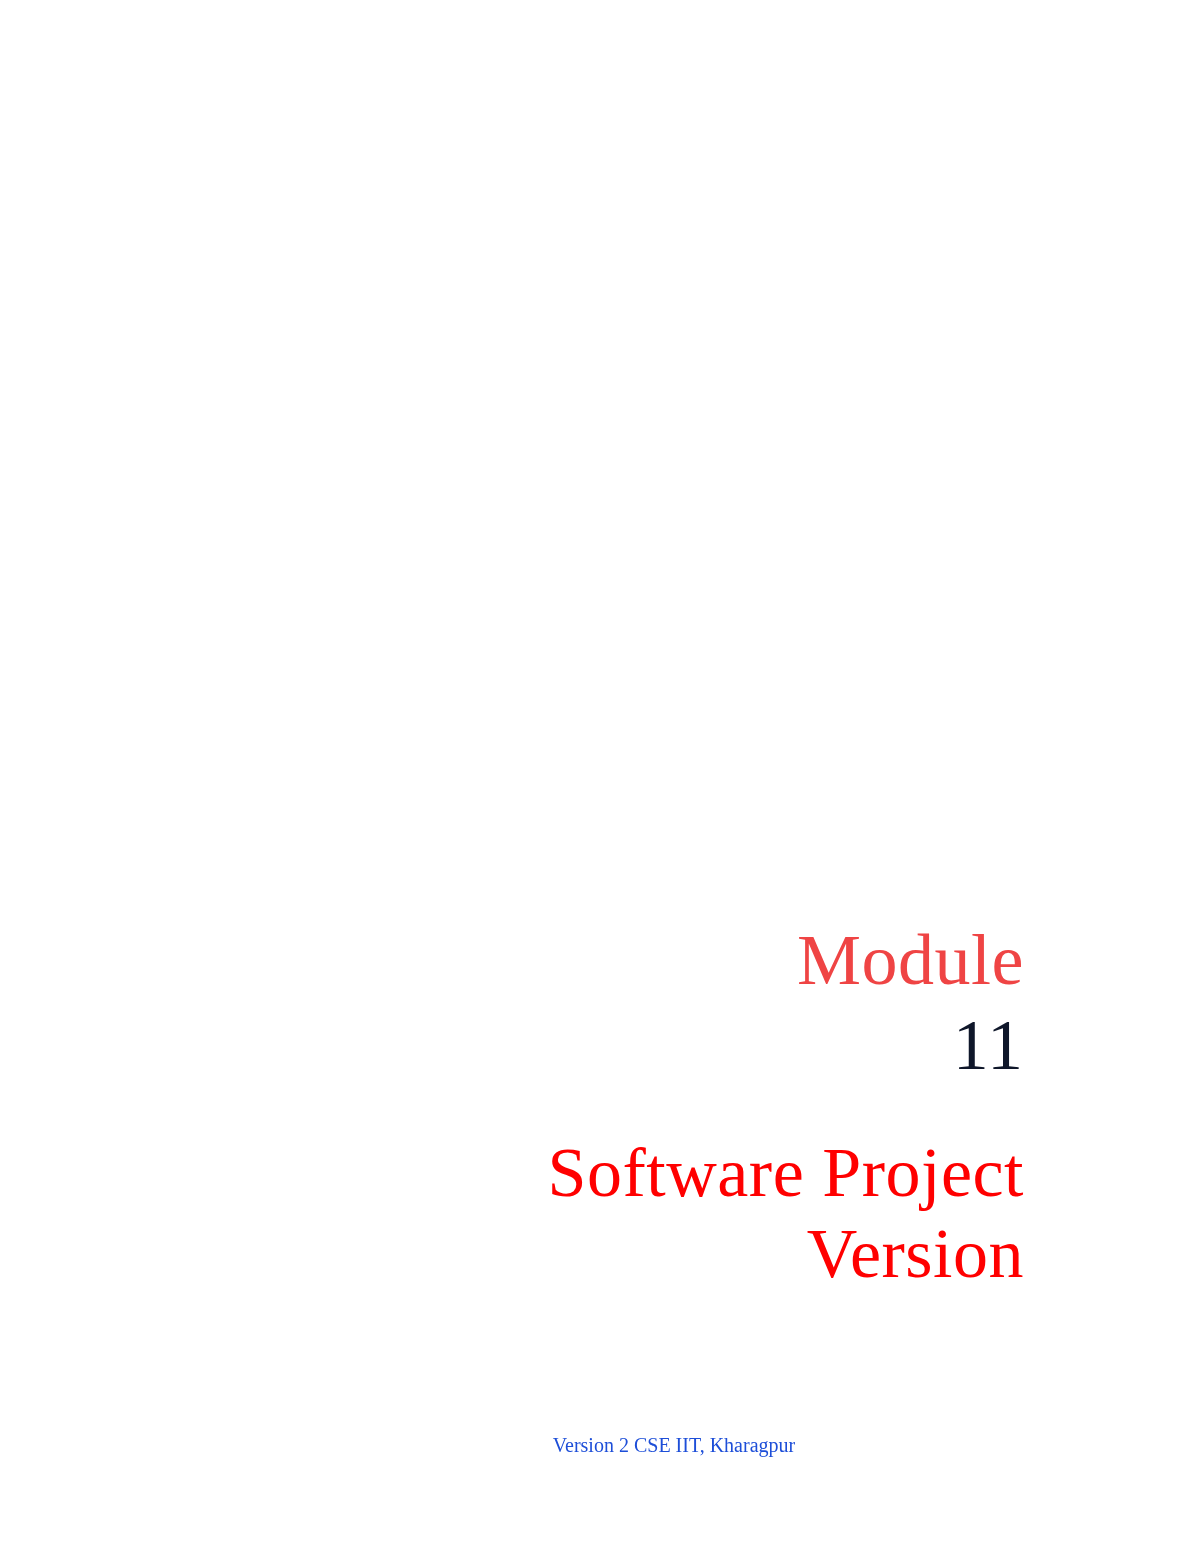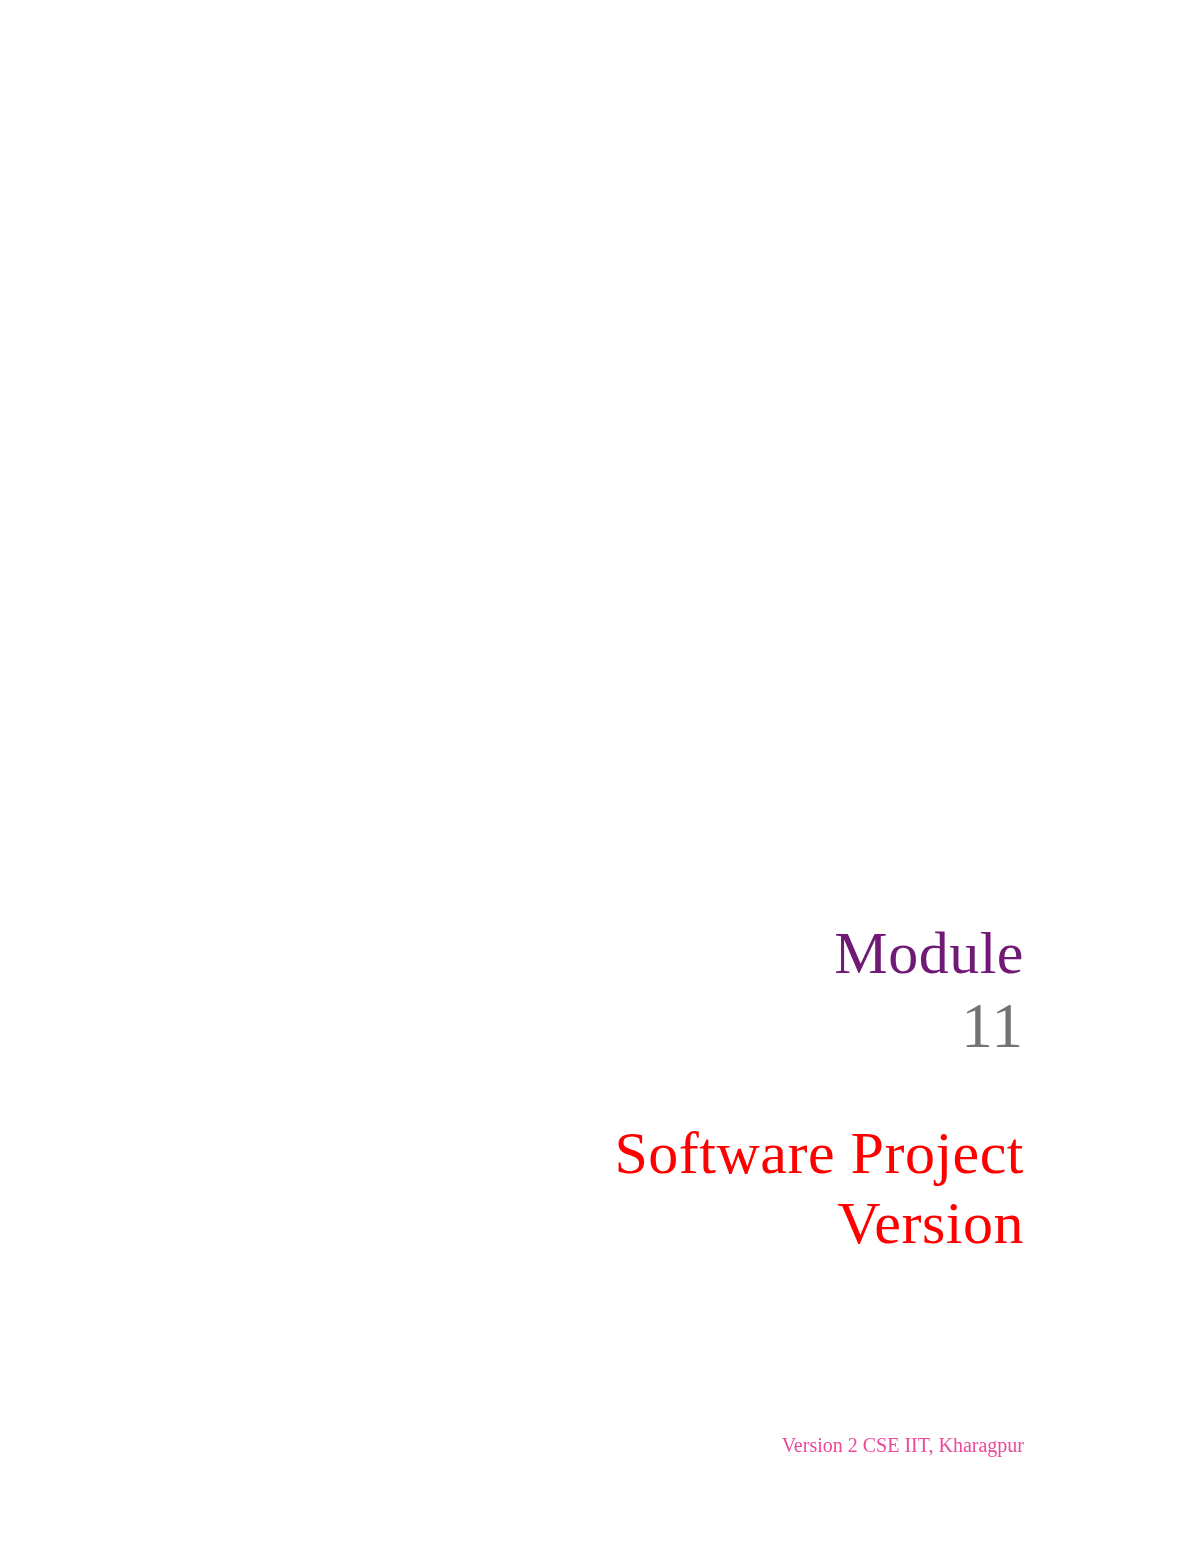--- a/index.html
+++ b/index.html
@@ -38,58 +38,58 @@
   
   .title-block {
     position: absolute;
     right: 176px;          
     top: 918px;
     width: 700px;
     text-align: right;
   }
 
   .module-line {
-    font-size: 60px;
+    font-size: 72px;
     line-height: 1.18;
-    color: #701a75;
+    color: #ef4444;
     white-space: nowrap;
     letter-spacing: 0.5px;
     font-family: Liberation Serif, serif;
   }
 
   .module-number {
-    font-size: 63px;
+    font-size: 72px;
     line-height: 1.18;
-    color: #737373;
+    color: #0f172a;
     white-space: nowrap;
     letter-spacing: 1px;
   }
 
   .subtitle {
-    margin-top: 56px;
-    font-size: 60px;
+    margin-top: 44px;
+    font-size: 70px;
     line-height: 1.16;
     color: #ff0000;
     letter-spacing: 0.5px;
   }
   .subtitle-line {
     display: block;
     white-space: nowrap;
   }
 
   
   .footer {
     position: absolute;
     right: 176px;
     top: 1433px;
     width: 700px;
-    text-align: right;
+    text-align: center;
     font-size: 20px;
     line-height: 1.2;
-    color: #ec4899;
+    color: #1d4ed8;
     white-space: nowrap;
   }
 
   
   .lower-blank {
     position: absolute;
     left: 0;
     top: 1470px;
     width: 1200px;
     height: 83px;

